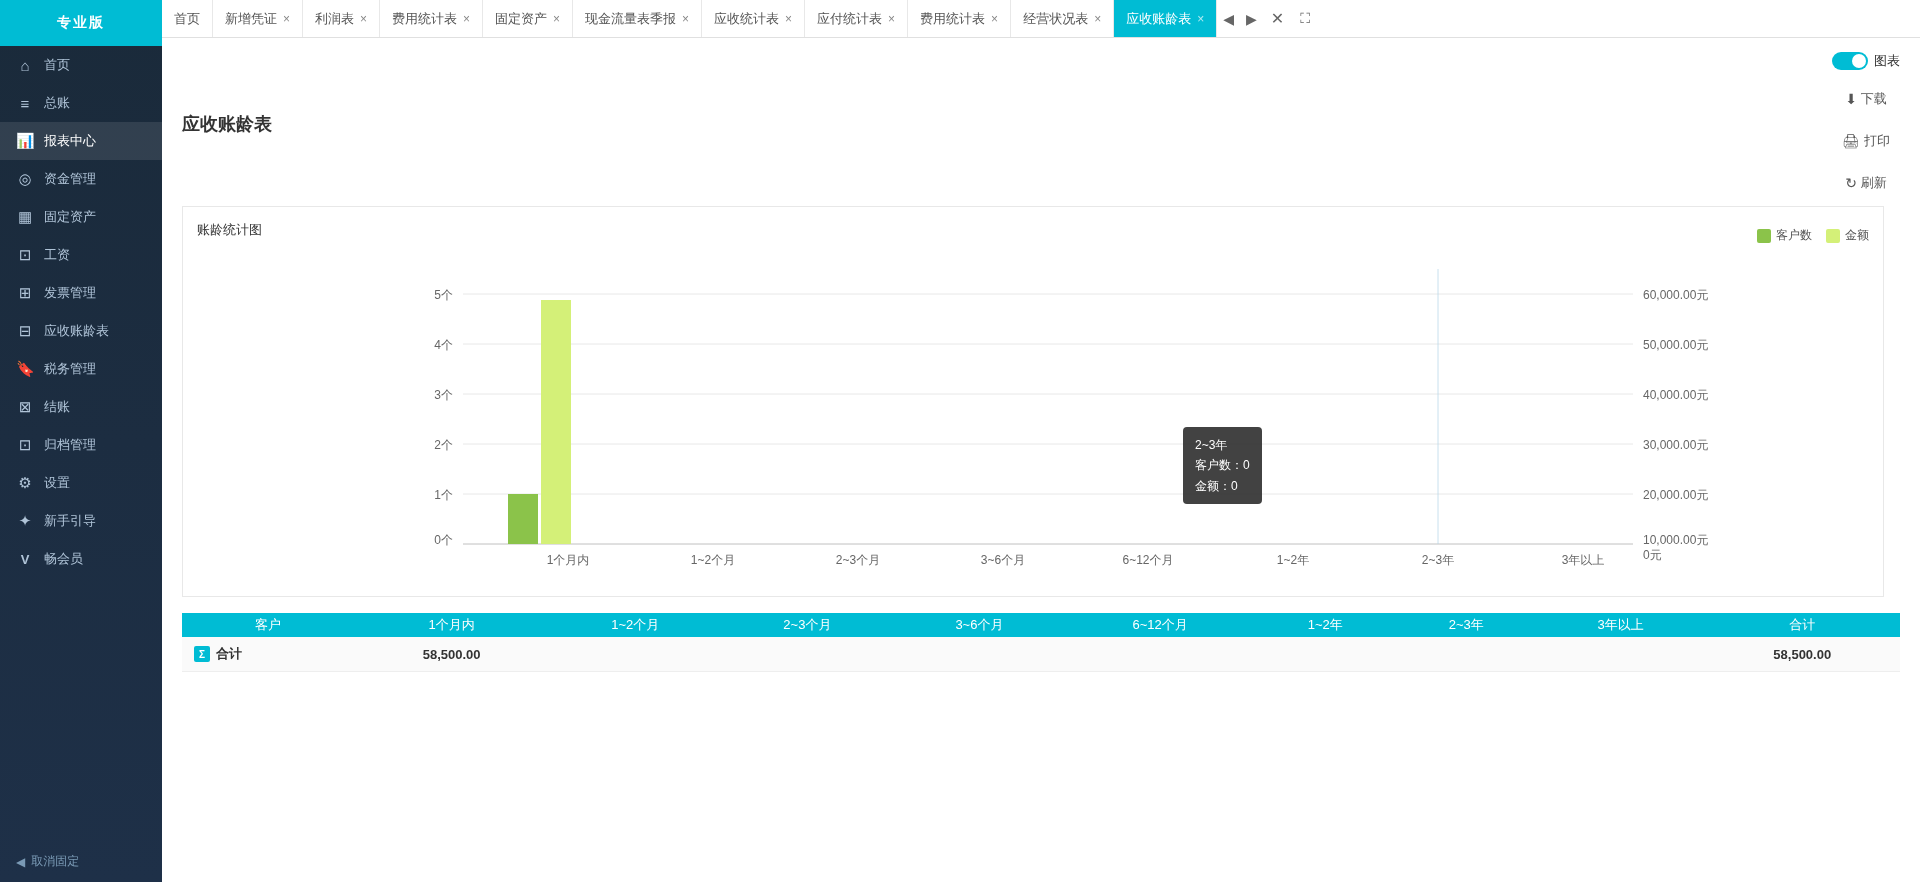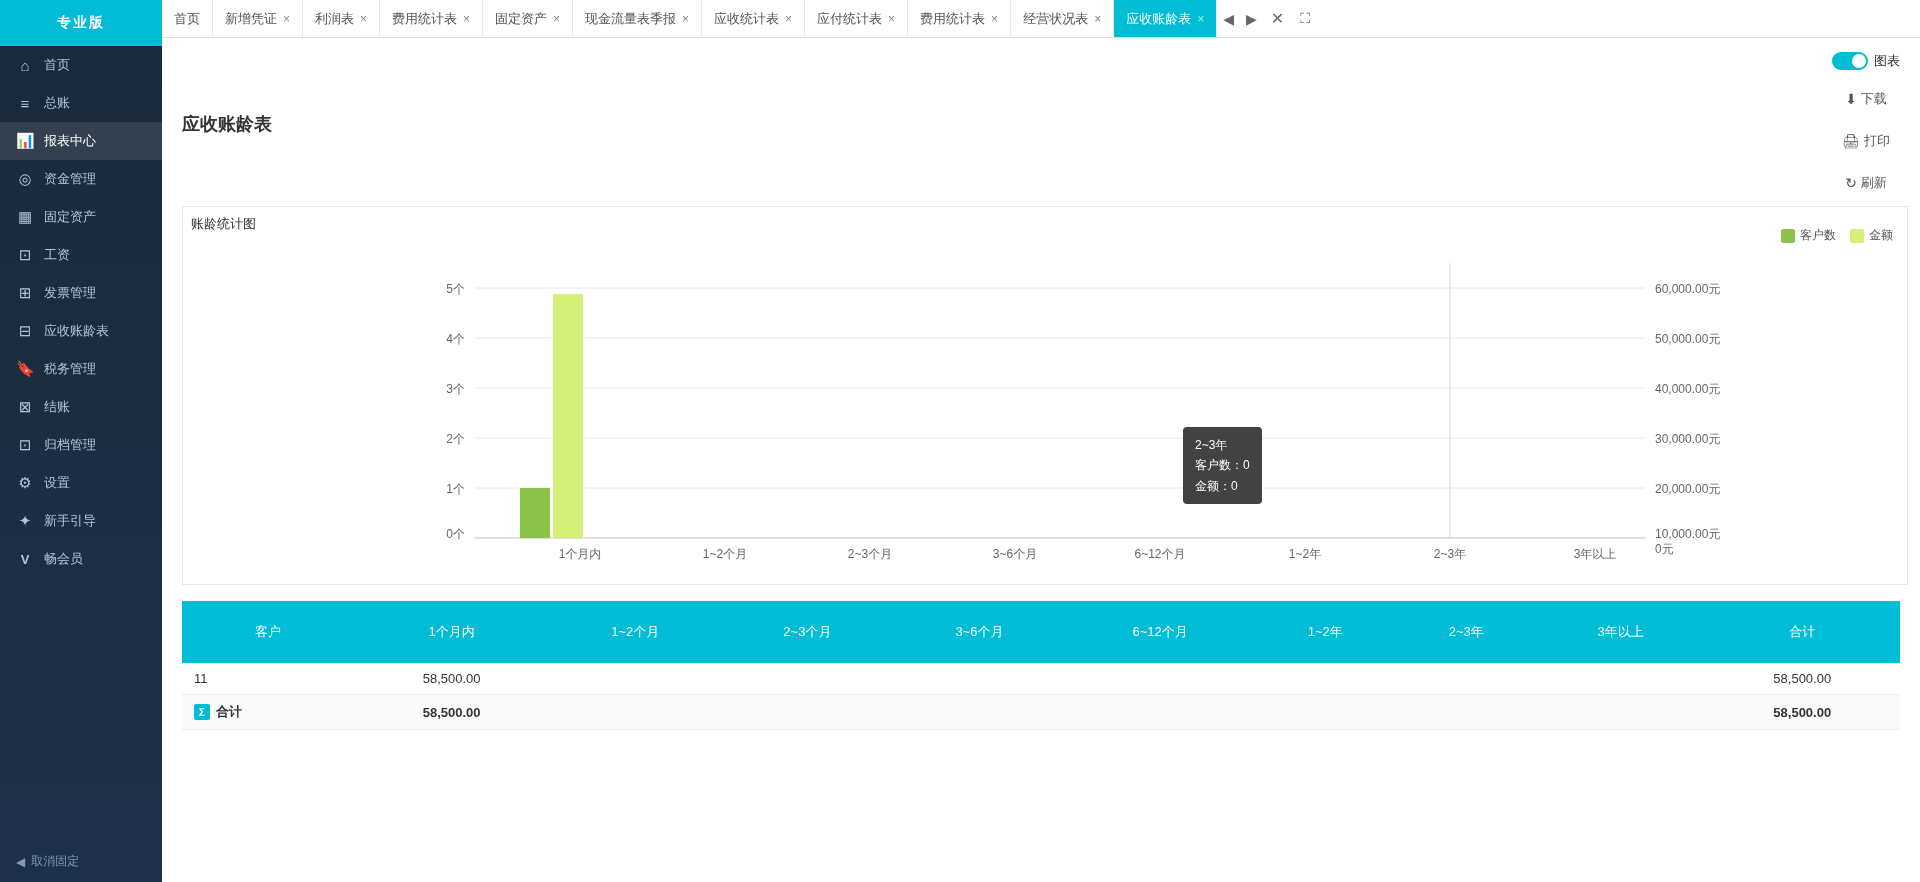--- a/index.html
+++ b/index.html
@@ -177,24 +177,24 @@
       color: #555;
       font-size: 13px;
       cursor: pointer;
       padding: 4px 8px;
       border-radius: 3px;
     }
     .action-icon { font-size: 14px; }
 
     
     .chart-area {
-      margin: 0 12px 16px 20px;
+      margin: 0 36px 16px 20px;
       border: 1px solid #e8e8e8;
       background: white;
-      padding: 8px;
+      padding: 14px;
       position: relative;
     }
     .chart-title {
       font-size: 13px;
       color: #333;
       margin-bottom: 10px;
     }
     .chart-legend {
       position: absolute;
       top: 20px;
@@ -240,21 +240,21 @@
     table {
       width: 100%;
       border-collapse: collapse;
       font-size: 13px;
     }
     thead tr {
       background: #00bcd4;
       color: white;
     }
     thead th {
-      padding: 22px 12px;
+      padding: 3px 12px;
       text-align: center;
       font-weight: normal;
     }
     tbody tr {
       border-bottom: 1px solid #eee;
     }
     tbody td {
       padding: 8px 12px;
       text-align: center;
       color: #333;
@@ -509,32 +509,20 @@
             <th>2~3个月</th>
             <th>3~6个月</th>
             <th>6~12个月</th>
             <th>1~2年</th>
             <th>2~3年</th>
             <th>3年以上</th>
             <th>合计</th>
           </tr>
         </thead>
         <tbody>
-          <tr class="table-row">
-            <td>11</td>
-            <td>58,500.00</td>
-            <td></td>
-            <td></td>
-            <td></td>
-            <td></td>
-            <td></td>
-            <td></td>
-            <td></td>
-            <td>58,500.00</td>
-          </tr>
           <tr class="total-row">
             <td>
               <span class="total-icon">Σ</span>
               <span>合计</span>
             </td>
             <td>58,500.00</td>
             <td></td>
             <td></td>
             <td></td>
             <td></td>

